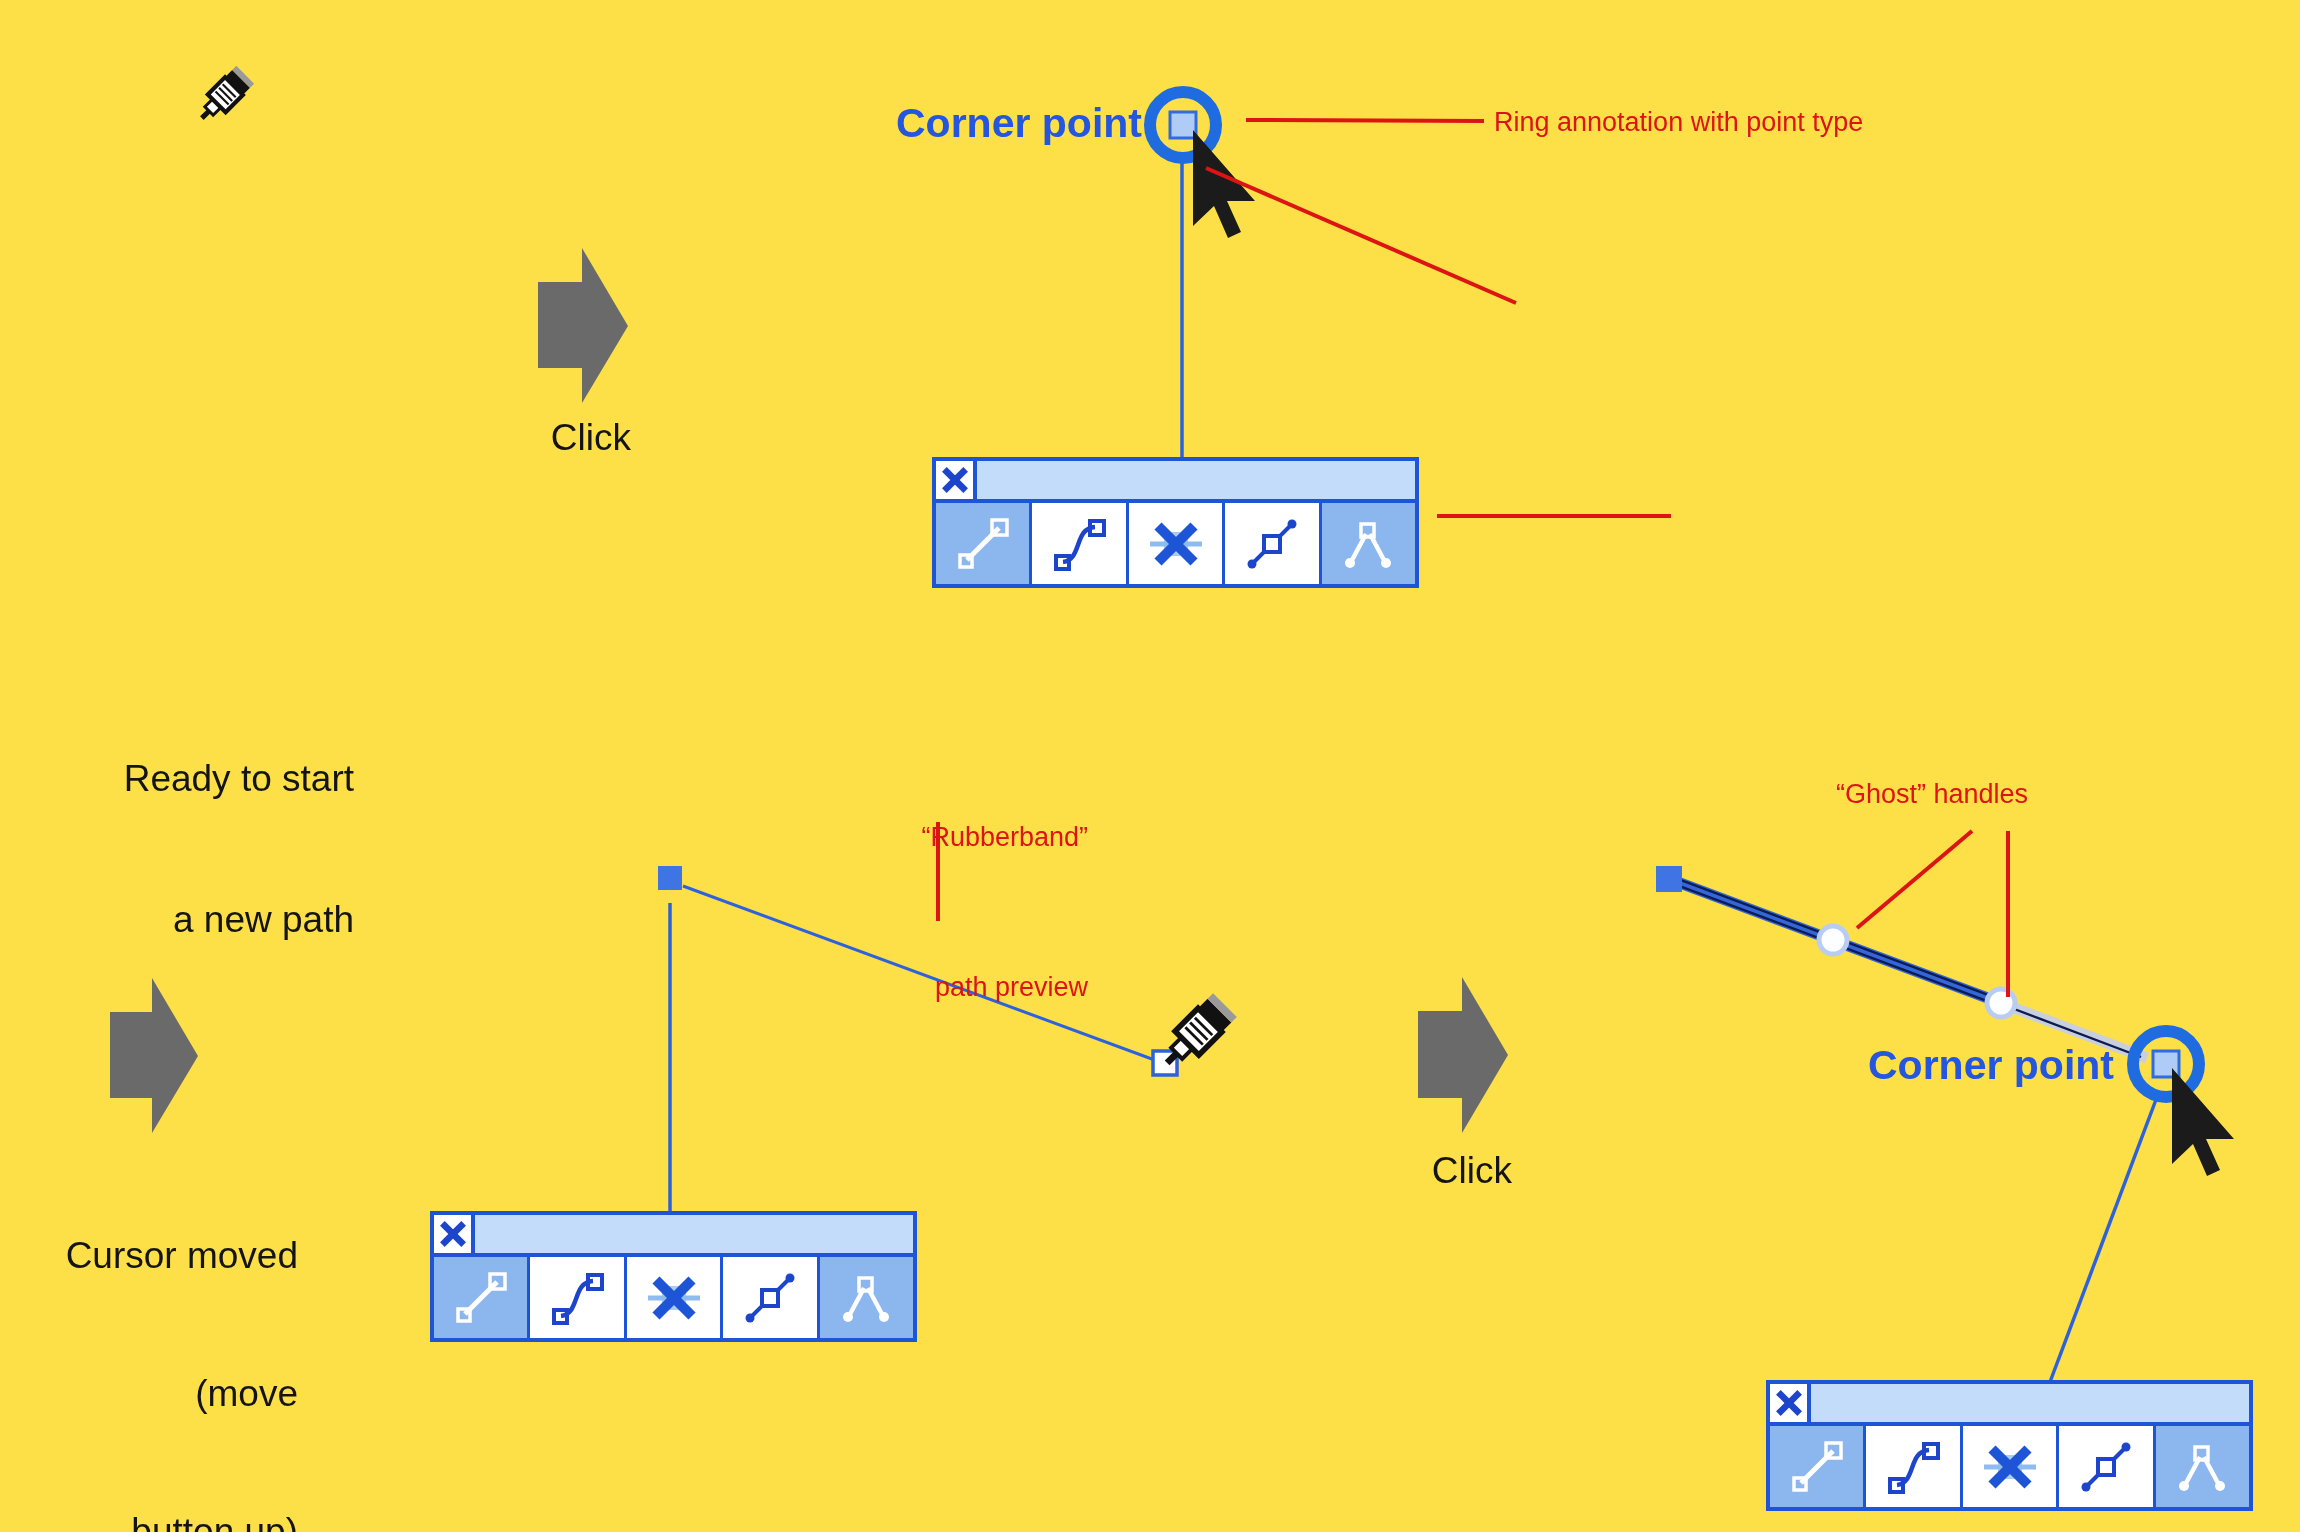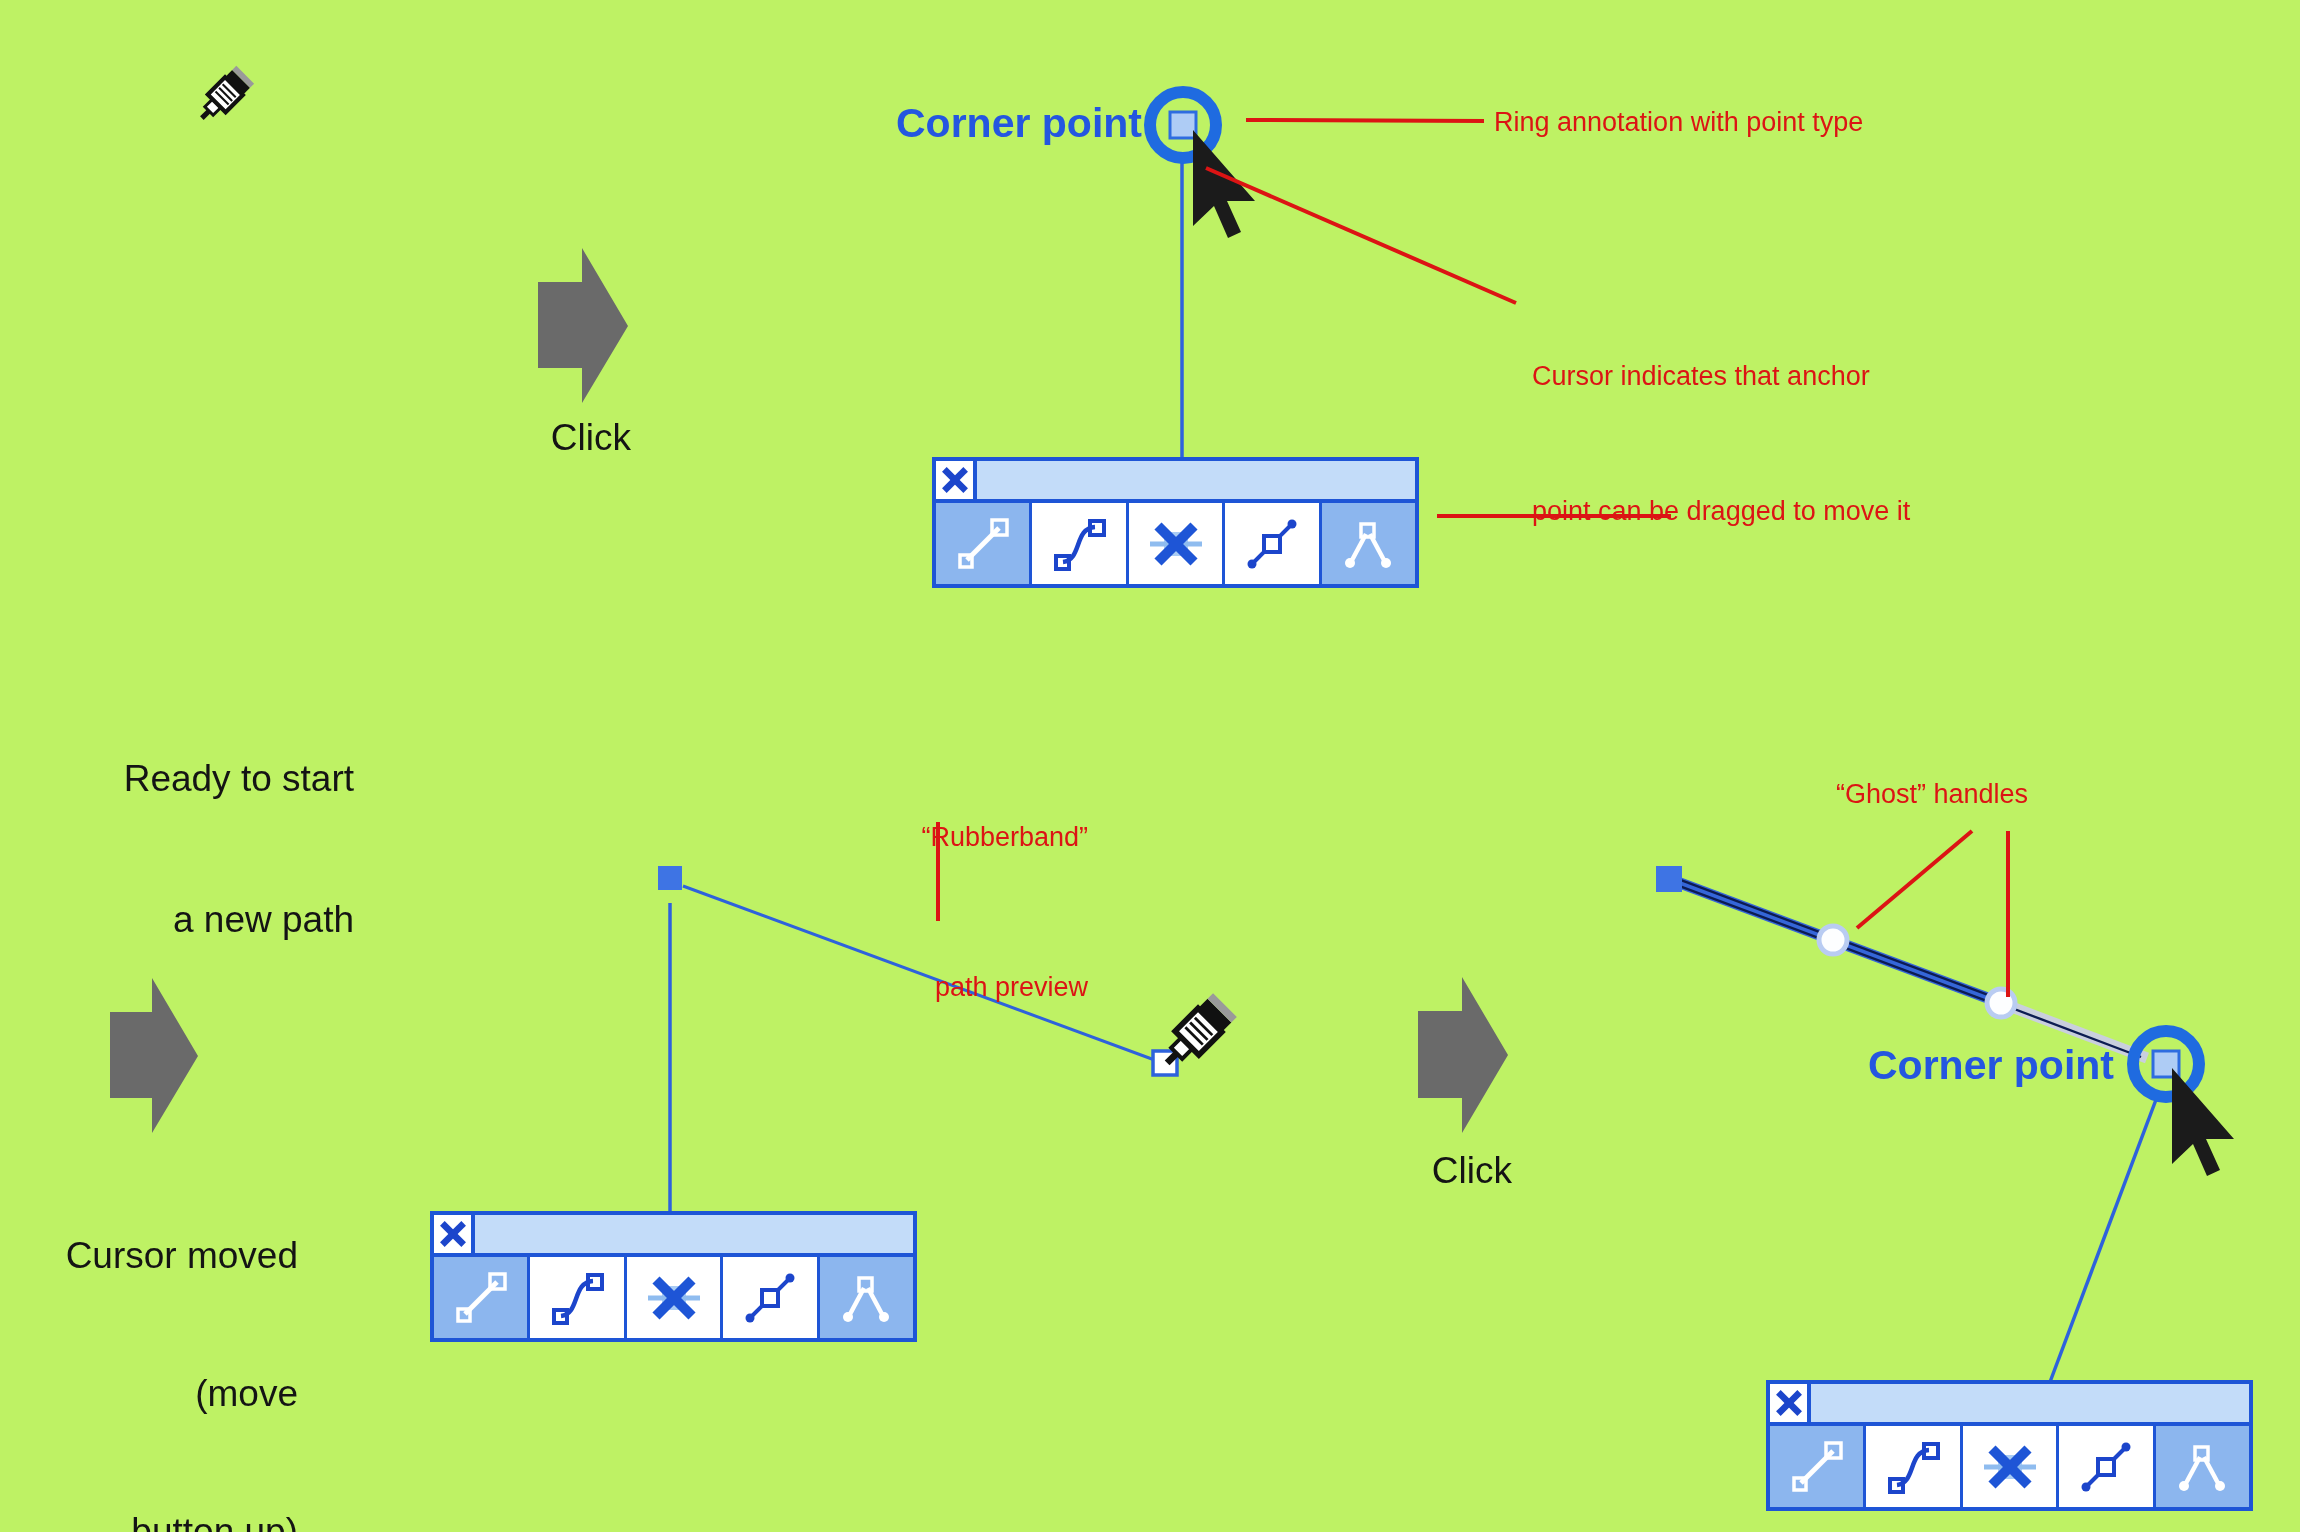--- a/index.html
+++ b/index.html
@@ -1,16 +1,16 @@
 <!DOCTYPE html>
 <html><head>
 <meta charset="utf-8">
 <style>
   html,body{margin:0;padding:0;background:#fff;}
-  .canvas{position:relative;width:2300px;height:1532px;background:#bef264;overflow:hidden;
+  .canvas{position:relative;width:2300px;height:1532px;background:#fde047;overflow:hidden;
           font-family:"Liberation Sans",sans-serif;}
   .underlay{position:absolute;left:0;top:0;z-index:1;}
   .lbl{position:absolute;z-index:3;white-space:pre;}
   .blue-lbl{color:#2456E0;font-weight:bold;font-size:41px;line-height:44px;}
   .red-lbl{color:#DC1414;font-size:27px;line-height:45px;}
   .black-lbl{color:#141414;font-size:37px;line-height:46px;}
   .ctr{text-align:right;}
   .rgt{text-align:right;}
 
   
@@ -247,24 +247,20 @@
           </svg>
         </div>
       </div>
     </div>
   </div>
 
   <div class="lbl blue-lbl rgt" style="left:842px;top:101px;width:300px">Corner point</div>
 
   <div class="lbl red-lbl" style="left:1494px;top:100px">Ring annotation with point type</div>
 
-  <div class="lbl red-lbl" style="left:1532px;top:264px">
-    <div>Cursor indicates that anchor</div>
-    <div>point can be dragged to move it</div>
-  </div>
 
 
   <div class="lbl black-lbl ctr" style="left:535px;top:415px;width:96px">Click</div>
 
   <div class="lbl black-lbl ctr" style="left:58px;top:661px;width:296px;line-height:47px">
     <div>Ready to start</div>
     <div>a new path</div>
   </div>
 
   <div class="lbl red-lbl ctr" style="left:788px;top:712px;width:300px;line-height:50px">

